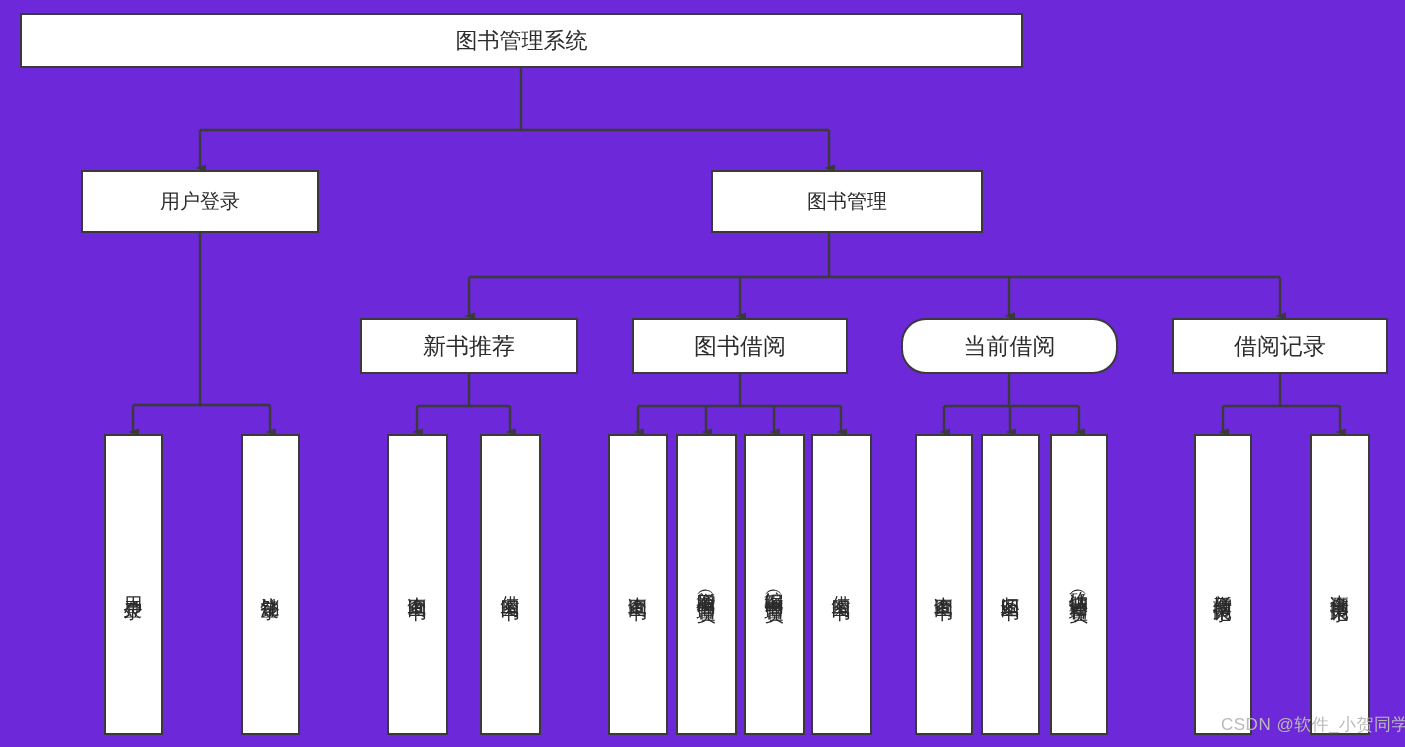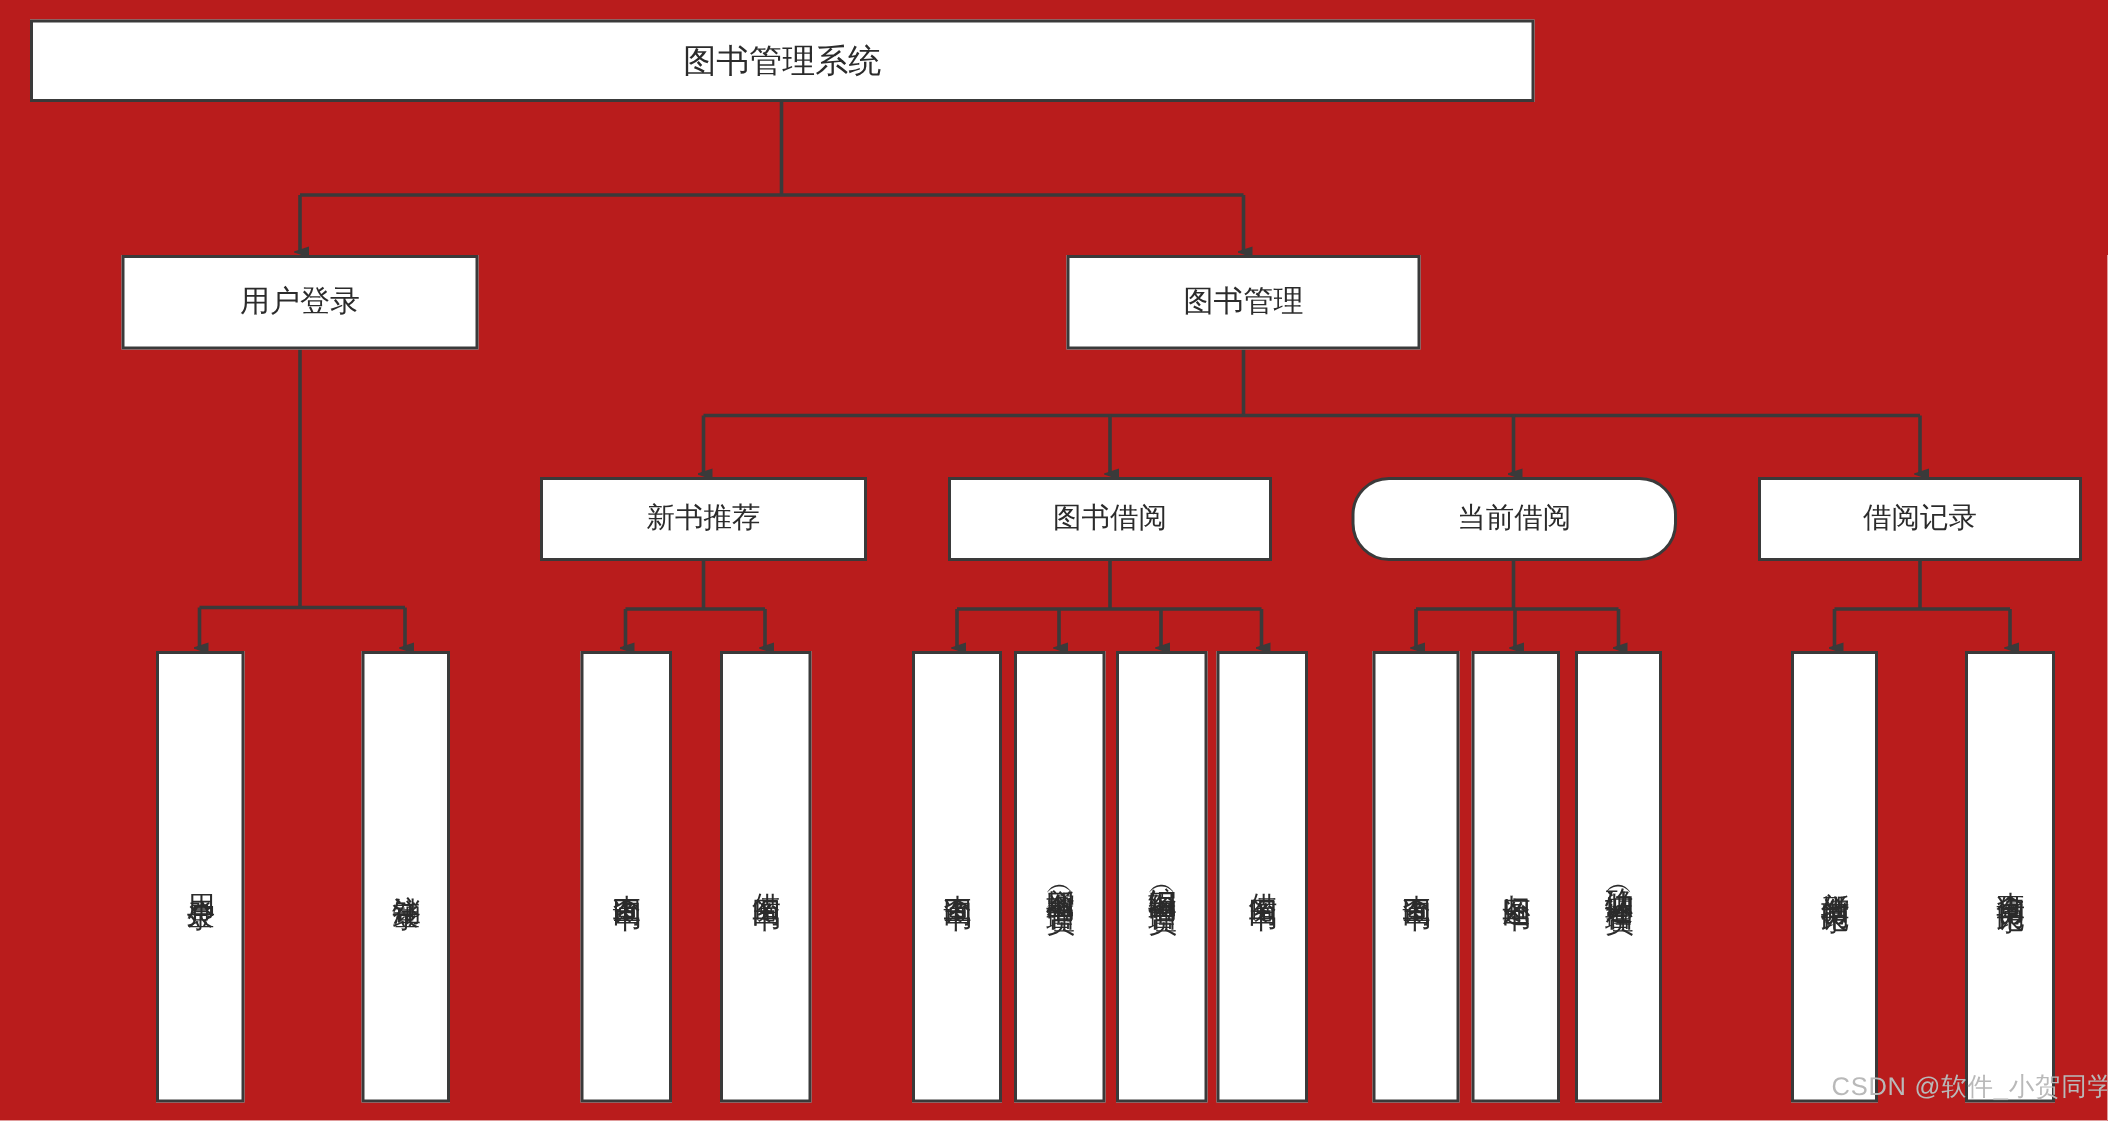--- a/index.html
+++ b/index.html
@@ -8,21 +8,21 @@
     padding: 0;
     background: #ffffff;
   }
   body {
     font-family: "Liberation Sans", "DejaVu Sans", sans-serif;
   }
   #canvas {
     position: relative;
     width: 1405px;
     height: 747px;
-    background: #b91c1c;
+    background: #6d28d9;
     overflow: hidden;
   }
   svg.wires {
     position: absolute;
     left: 0;
     top: 0;
     width: 1405px;
     height: 747px;
     pointer-events: none;
   }
@@ -33,21 +33,21 @@
     border: 2px solid #3a3a3a;
     display: flex;
     align-items: center;
     justify-content: center;
     color: #2b2b2b;
     line-height: 1.32;
     text-align: center;
   }
   .node.level0 { font-size: 22px; }
   .node.level1 { font-size: 20px; }
-  .node.level2 { font-size: 19px; font-family: Liberation Serif, serif; }
+  .node.level2 { font-size: 23px; }
   .node.leaf {
     font-size: 19px;
     align-items: center;
     justify-content: center;
     padding: 4px 0;
   }
   .node.leaf .vtext {
     writing-mode: vertical-rl;
     text-orientation: upright;
     letter-spacing: 2px;
@@ -111,21 +111,21 @@
       </g>
   </svg>
 
   <div id="nodes">
       <div class="node level0" style="left: 20px; top: 13px; width: 1003px; height: 55px;">
         <span>图书管理系统</span>
       </div>
       <div class="node level1" style="left: 81px; top: 170px; width: 238px; height: 63px;">
         <span>用户登录</span>
       </div>
-      <div class="node level1" style="left: 711px; top: 170px; width: 236px; height: 63px;">
+      <div class="node level1" style="left: 711px; top: 170px; width: 272px; height: 63px;">
         <span>图书管理</span>
       </div>
       <div class="node level2" style="left: 360px; top: 318px; width: 218px; height: 56px;">
         <span>新书推荐</span>
       </div>
       <div class="node level2" style="left: 632px; top: 318px; width: 216px; height: 56px;">
         <span>图书借阅</span>
       </div>
       <div class="node level2" style="left: 901px; top: 318px; width: 217px; height: 56px; border-radius: 25px;">
         <span>当前借阅</span>

